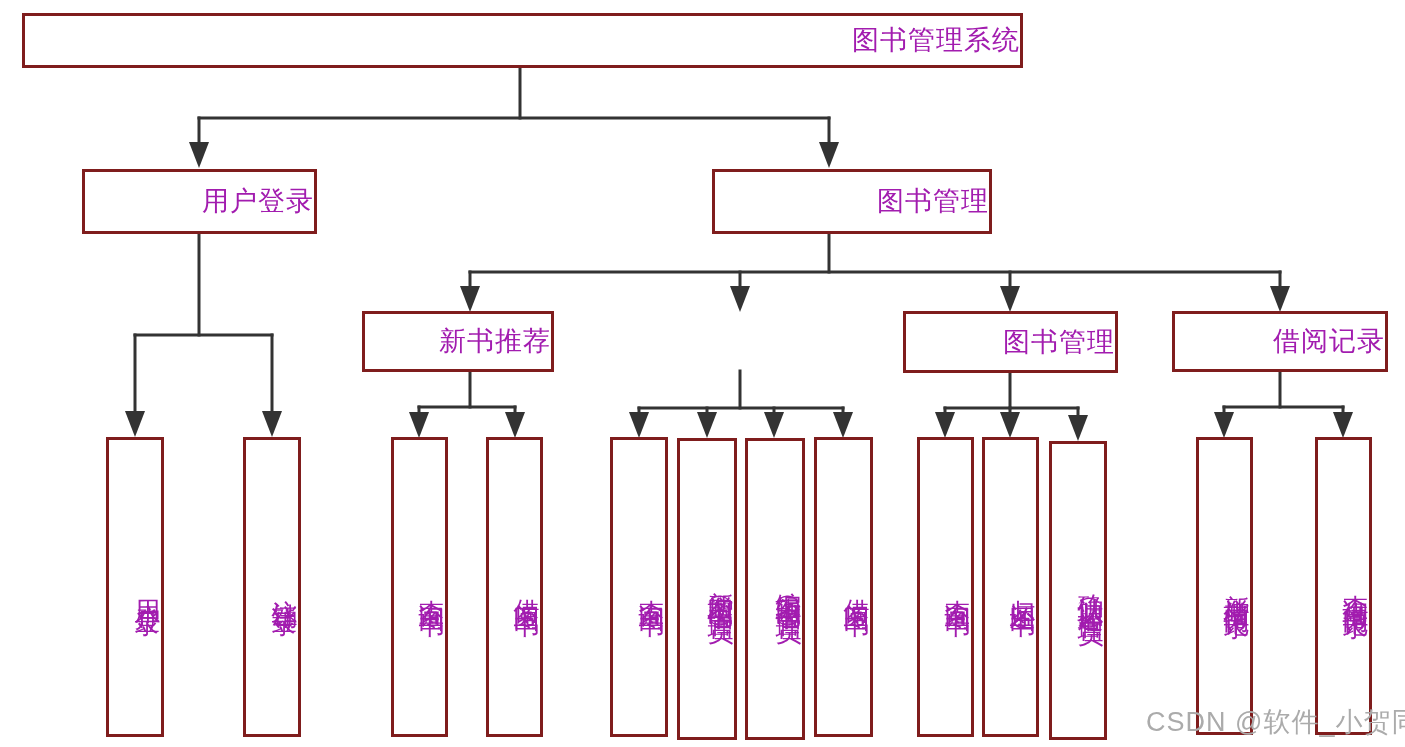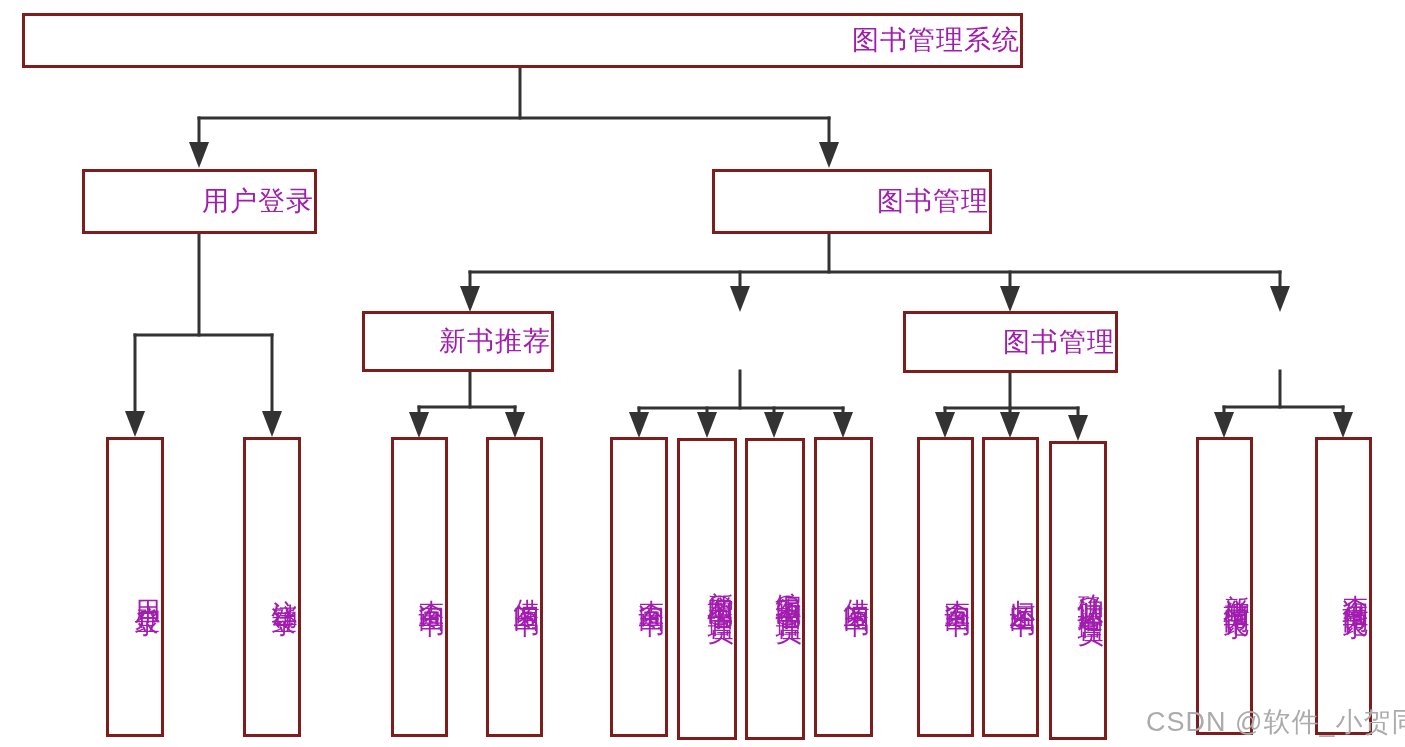--- a/index.html
+++ b/index.html
@@ -124,20 +124,23 @@
   <div class="hbox" style="left:712px;top:169px;width:280px;height:65px">
     <span>图书管理</span>
   </div>
 
   <div class="hbox" style="left:362px;top:311px;width:192px;height:61px">
     <span>新书推荐</span>
   </div>
   <div class="hbox" style="left:903px;top:311px;width:215px;height:62px">
     <span>图书管理</span>
   </div>
+  <div class="hbox" style="left:1172px;top:311px;width:216px;height:61px">
+    <span>借阅记录</span>
+  </div>
 
   <div class="vbox" style="left:106px;top:437px;width:58px;height:300px">
     <span class="vtext">用户登录</span>
   </div>
   <div class="vbox" style="left:243px;top:437px;width:58px;height:300px">
     <span class="vtext">注销登录</span>
   </div>
 
   <div class="vbox" style="left:391px;top:437px;width:57px;height:300px">
     <span class="vtext">查询图书</span>

